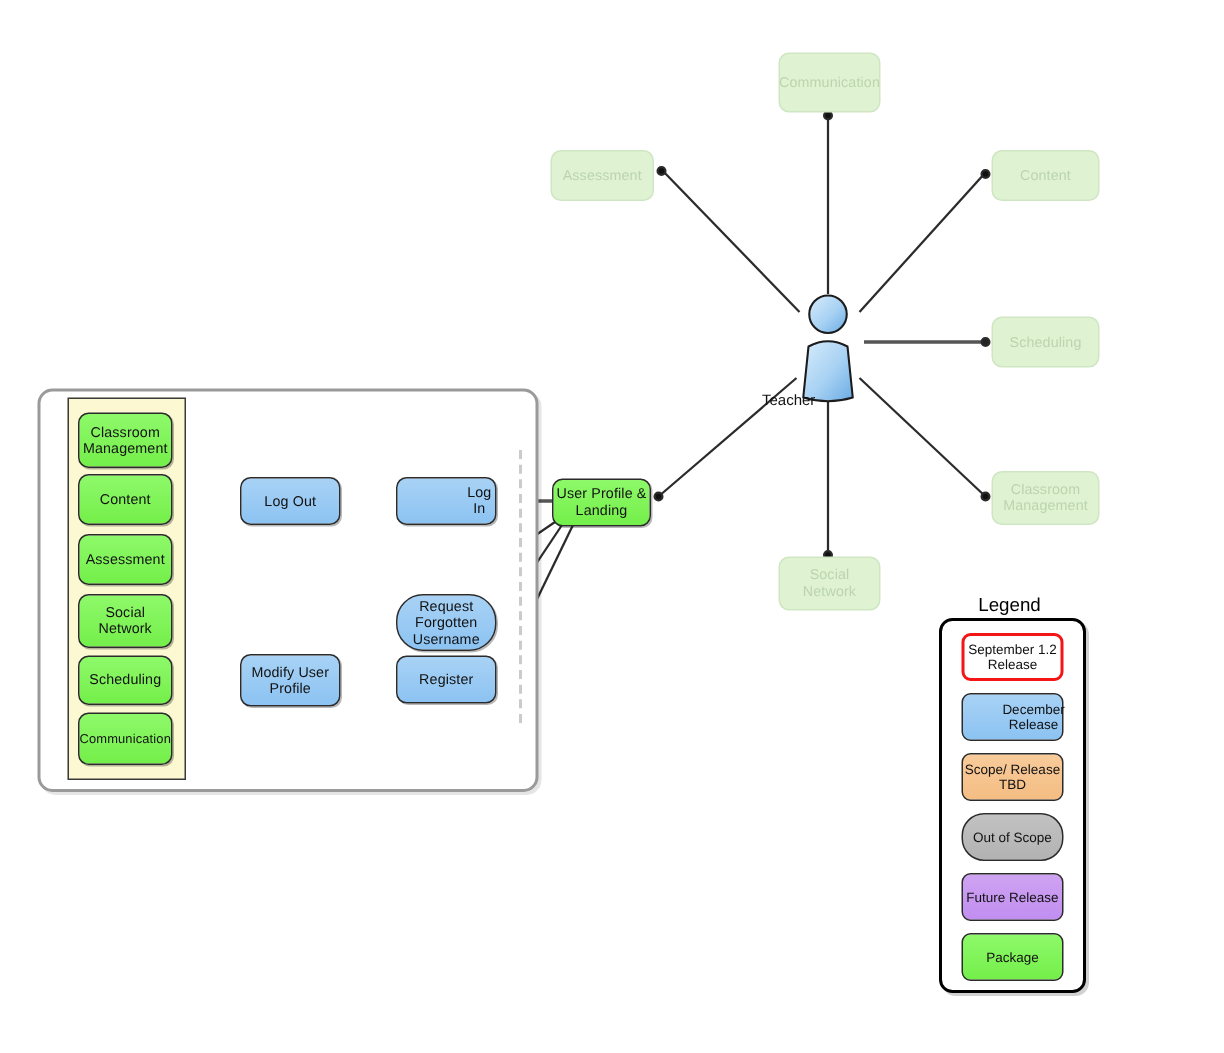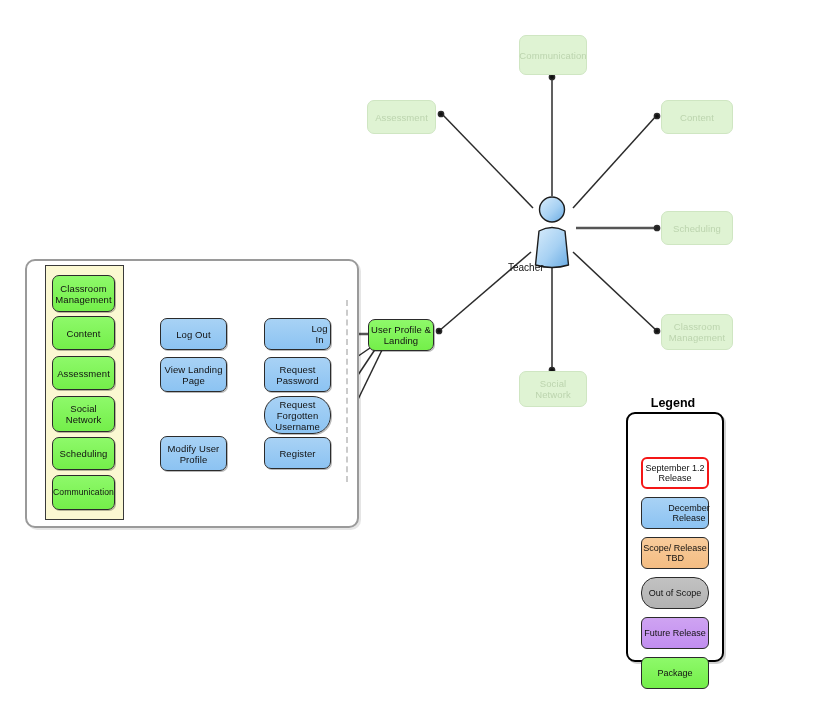--- a/index.html
+++ b/index.html
@@ -76,33 +76,33 @@
   
   #actor{position:absolute;left:530px;top:195px;width:44px;height:80px;z-index:6;}
   #actor-label{
     position:absolute;left:508px;top:262px;width:88px;
     text-align:left;font-size:10px;color:#111;z-index:6;
   }
 
   
   #legend-title{
     position:absolute;left:625px;top:396px;width:96px;
-    text-align:center;font-size:12.5px;font-weight:bold;color:#000;z-index:6;
+    text-align:center;font-size:12.5px;font-weight:normal;color:#000;z-index:6;
   }
   #legend-box{
     position:absolute;left:626px;top:412px;width:94px;height:246px;
     border:2.5px solid #000;border-radius:9px;background:#fff;z-index:5;
     box-shadow:2px 2px 0 rgba(0,0,0,.18);
   }
   .legend-item{
     position:absolute;left:13px;width:68px;height:32px;
     box-sizing:border-box;
     display:flex;align-items:center;justify-content:center;text-align:center;
     font-size:9px;line-height:10.5px;border-radius:6px;
-    border:1.6px solid #2b2b2b;color:#111;z-index:6;margin-top:35px;
+    border:1.6px solid #2b2b2b;color:#111;z-index:6;
   }
   .lg-sept   {background:#ffffff;border:2.2px solid #f41616;}
   .lg-dec    {background:linear-gradient(180deg,#a8d2f5 0%,#8cc3f2 100%);padding-left:28px;}
   .lg-tbd    {background:linear-gradient(180deg,#f8cb9b 0%,#f4bd83 100%);}
   .lg-oos    {background:linear-gradient(180deg,#c2c2c2 0%,#b2b2b2 100%);}
   .lg-future {background:linear-gradient(180deg,#cfa3f2 0%,#c18ef0 100%);}
   .lg-pkg    {background:linear-gradient(180deg,#8ef96a 0%,#74ef4a 100%);}
 </style>
 </head>
 <body>
@@ -181,32 +181,26 @@
   <div class="node green" style="left:52px;top:437px;width:63px;height:33px;">
     <span>Scheduling</span>
   </div>
   <div class="node green" style="left:52px;top:475px;width:63px;height:35px;font-size:8.6px;">
     <span>Communication</span>
   </div>
 
   <div class="node blue" style="left:160px;top:318px;width:67px;height:32px;">
     <span>Log Out</span>
   </div>
-  <div class="node blue" style="left:160px;top:357px;width:67px;height:35px;">
-    <span>View Landing Page</span>
-  </div>
   <div class="node blue" style="left:160px;top:436px;width:67px;height:35px;">
     <span>Modify User Profile</span>
   </div>
 
   <div class="node blue" style="left:264px;top:318px;width:67px;height:32px;padding-left:44px;">
     <span>Log In</span>
-  </div>
-  <div class="node blue" style="left:264px;top:357px;width:67px;height:35px;">
-    <span>Request Password</span>
   </div>
   <div class="node blue" style="left:264px;top:396px;width:67px;height:38px;border-radius:18px;">
     <span>Request Forgotten Username</span>
   </div>
   <div class="node blue" style="left:264px;top:437px;width:67px;height:32px;">
     <span>Register</span>
   </div>
 
   <div class="node green" style="left:368px;top:319px;width:66px;height:32px;">
     <span>User Profile &amp; Landing</span>

